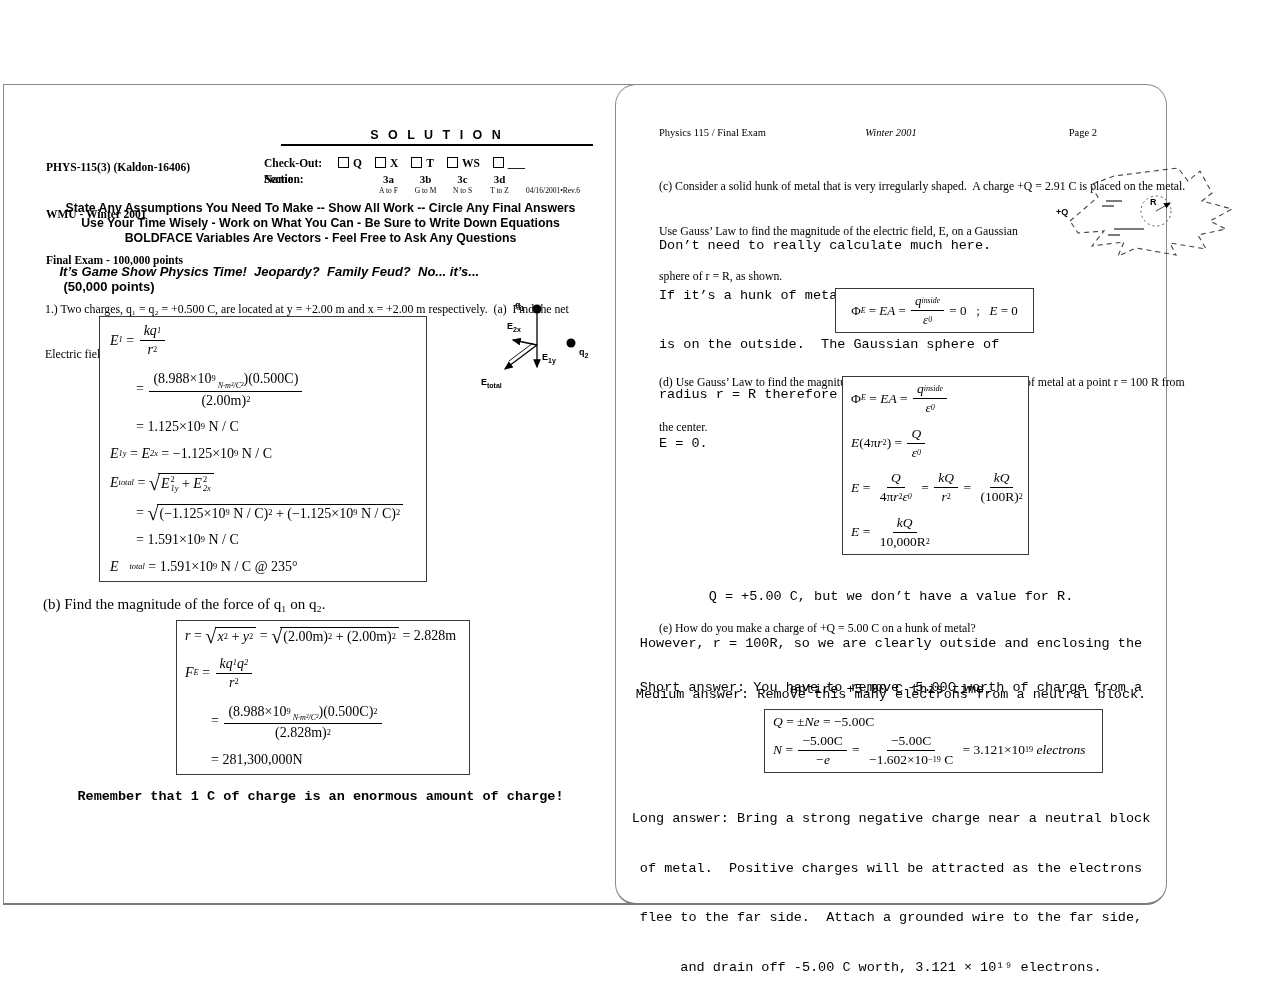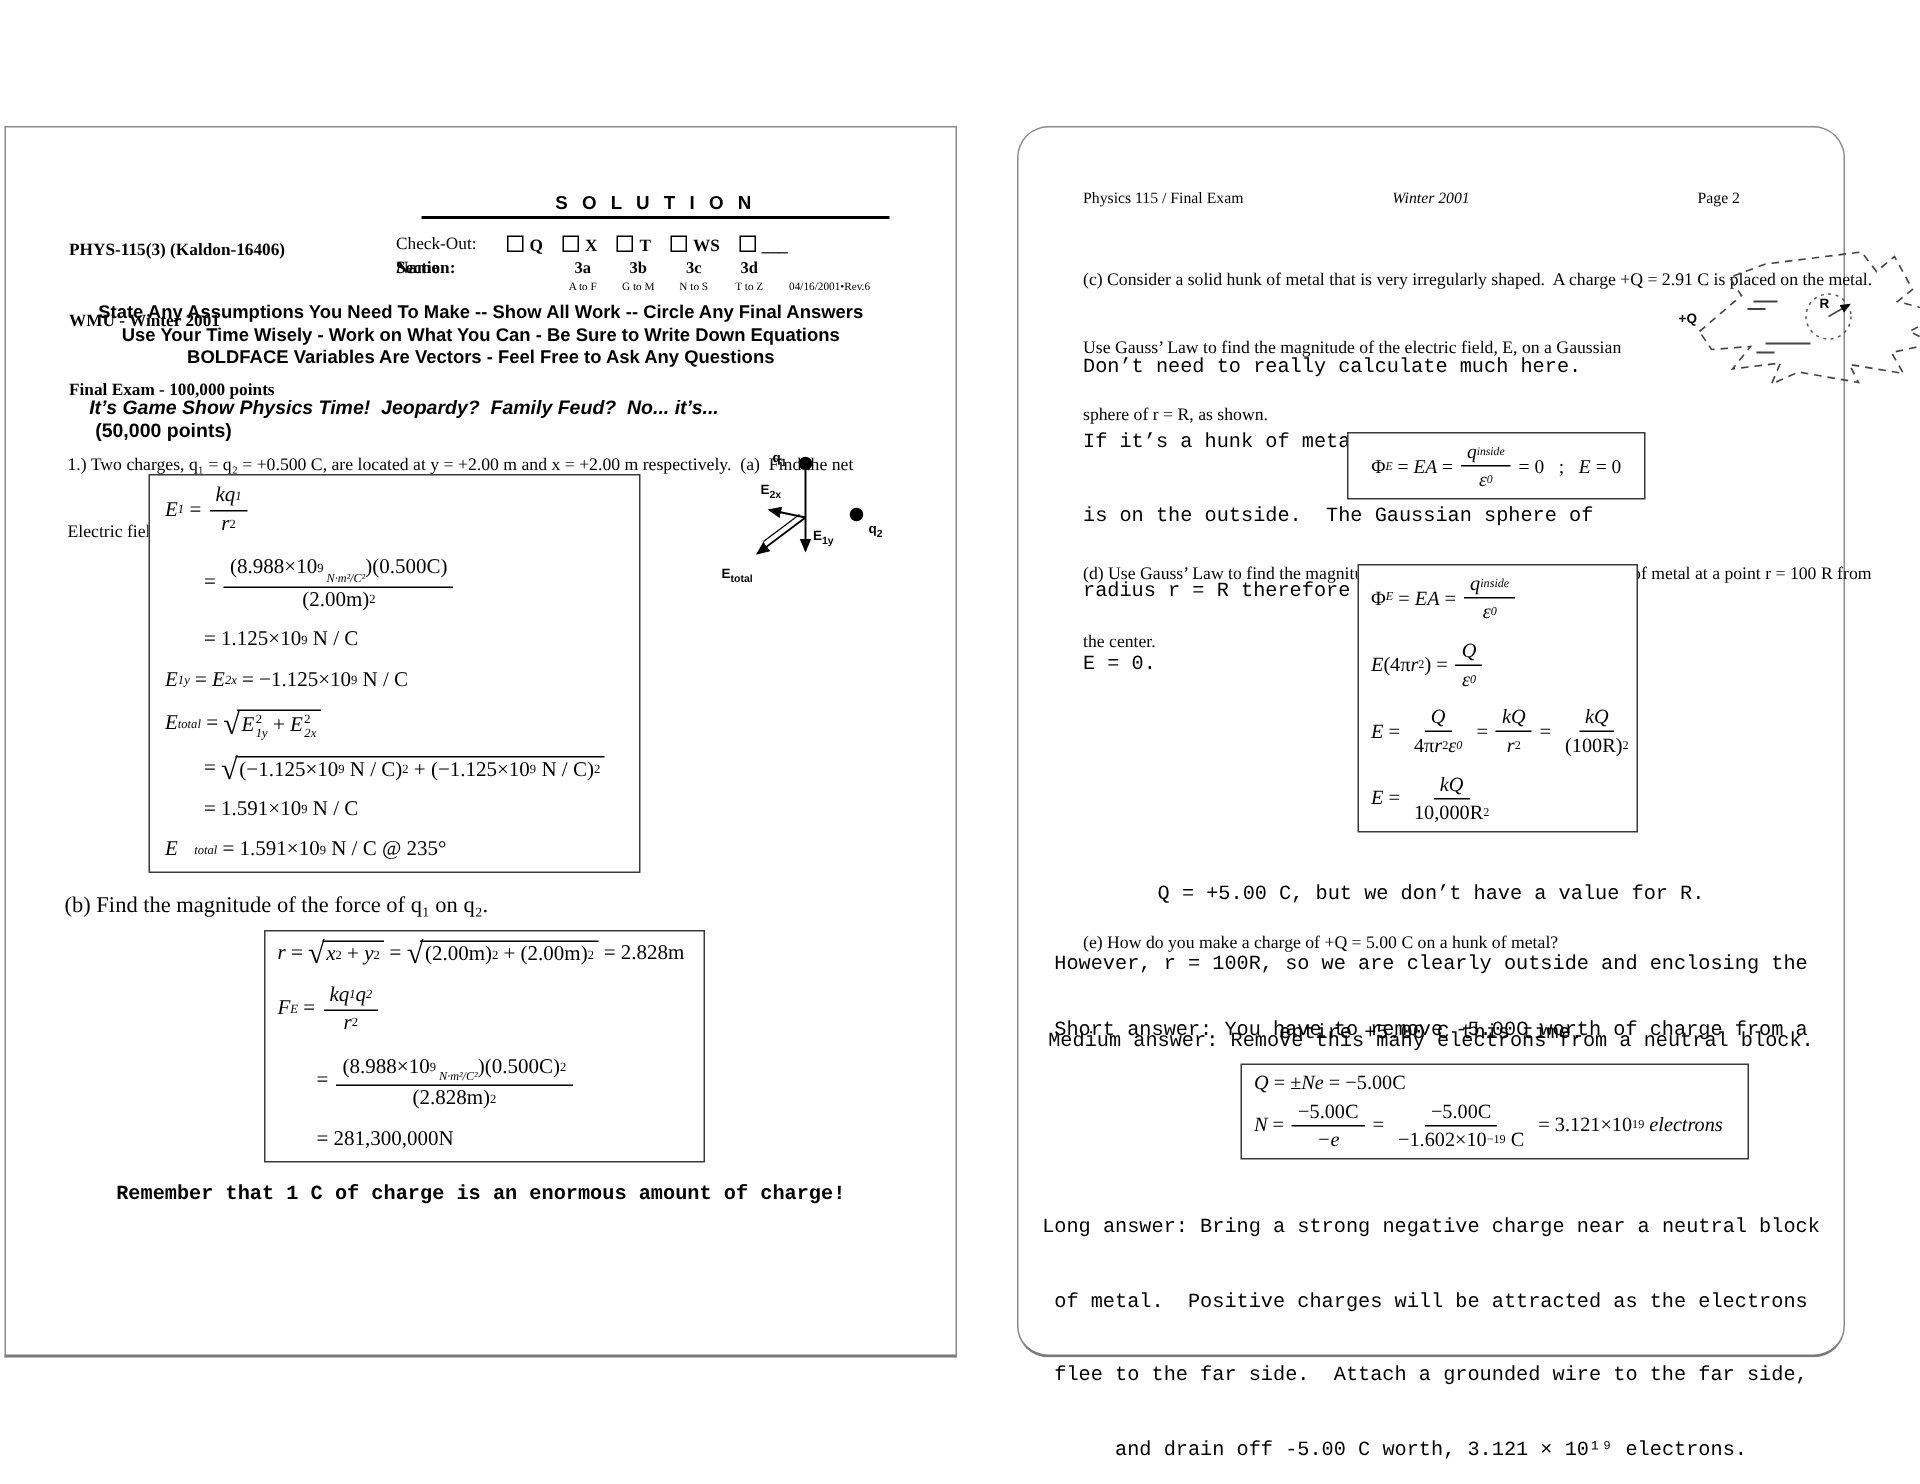--- a/index.html
+++ b/index.html
@@ -1,26 +1,26 @@
 <!DOCTYPE html>
 <html><head>
 <meta charset="utf-8">
 <style>
   html,body{margin:0;padding:0;background:#fff;}
   body{width:1280px;height:989px;position:relative;font-family:"Liberation Serif",serif;color:#000;overflow:hidden;}
   .page{position:absolute;top:84px;height:821px;background:#fff;border:1px solid #8a8a8a;border-bottom:2px solid #7a7a7a;box-sizing:border-box;}
   .page-left{left:3px;width:635px;}
-  .page-right{left:678px;width:552px;border-radius:21px;}
+  .page-right{left:615px;width:552px;border-radius:21px;}
   .abs{position:absolute;}
   
   .hdr1{top:44px;left:42px;font-weight:bold;font-size:11.5px;line-height:15.5px;white-space:pre;}
   .name-label{top:45px;left:260px;font-weight:bold;font-size:11.5px;margin-top:43px;}
   .name-line{top:59px;left:277px;width:312px;border-bottom:2px solid #000;height:0;}
   .name-value{top:43px;left:277px;width:312px;text-align:center;font-family:"Liberation Sans",sans-serif;font-weight:bold;font-size:12.5px;letter-spacing:3px;white-space:pre;}
-  .co-label{top:72px;left:260px;font-weight:normal;font-size:11.5px;text-align:right;}
+  .co-label{top:72px;left:260px;font-weight:bold;font-size:11.5px;text-align:right;}
   .co-row{top:72px;left:334px;display:flex;gap:13px;font-weight:bold;font-size:11.5px;align-items:center;white-space:pre;}
   .cb{display:inline-block;width:9px;height:9px;border:1.5px solid #000;margin-right:4px;vertical-align:-1px;background:#fff;}
   .sec-label{top:88px;left:260px;font-weight:bold;font-size:11.5px;}
   .sec-vals{top:88px;left:366px;display:flex;font-weight:bold;font-size:11px;}
   .sec-vals span{width:37px;text-align:center;}
   .sec-ranges{top:101px;left:366px;display:flex;font-size:7.5px;align-items:center;white-space:pre;}
   .sec-ranges span{width:37px;text-align:center;}
   .sec-ranges .rev{width:auto;margin-left:8px;}
   .instructions{top:116px;left:0;width:100%;text-align:center;font-family:"Liberation Sans",sans-serif;font-weight:bold;font-size:12.3px;line-height:15px;}
   .gameshow{top:164px;left:41px;font-family:"Liberation Sans",sans-serif;font-weight:bold;font-size:13px;white-space:pre;}

